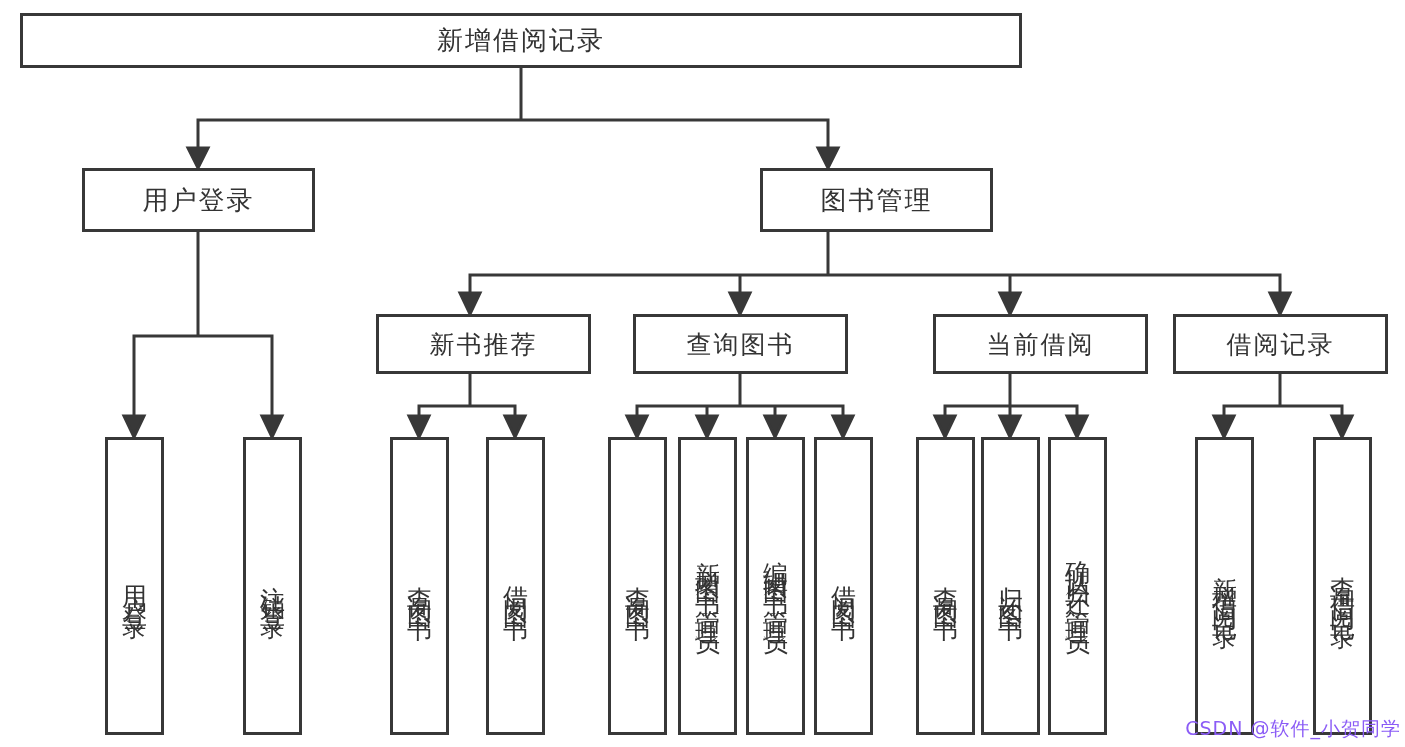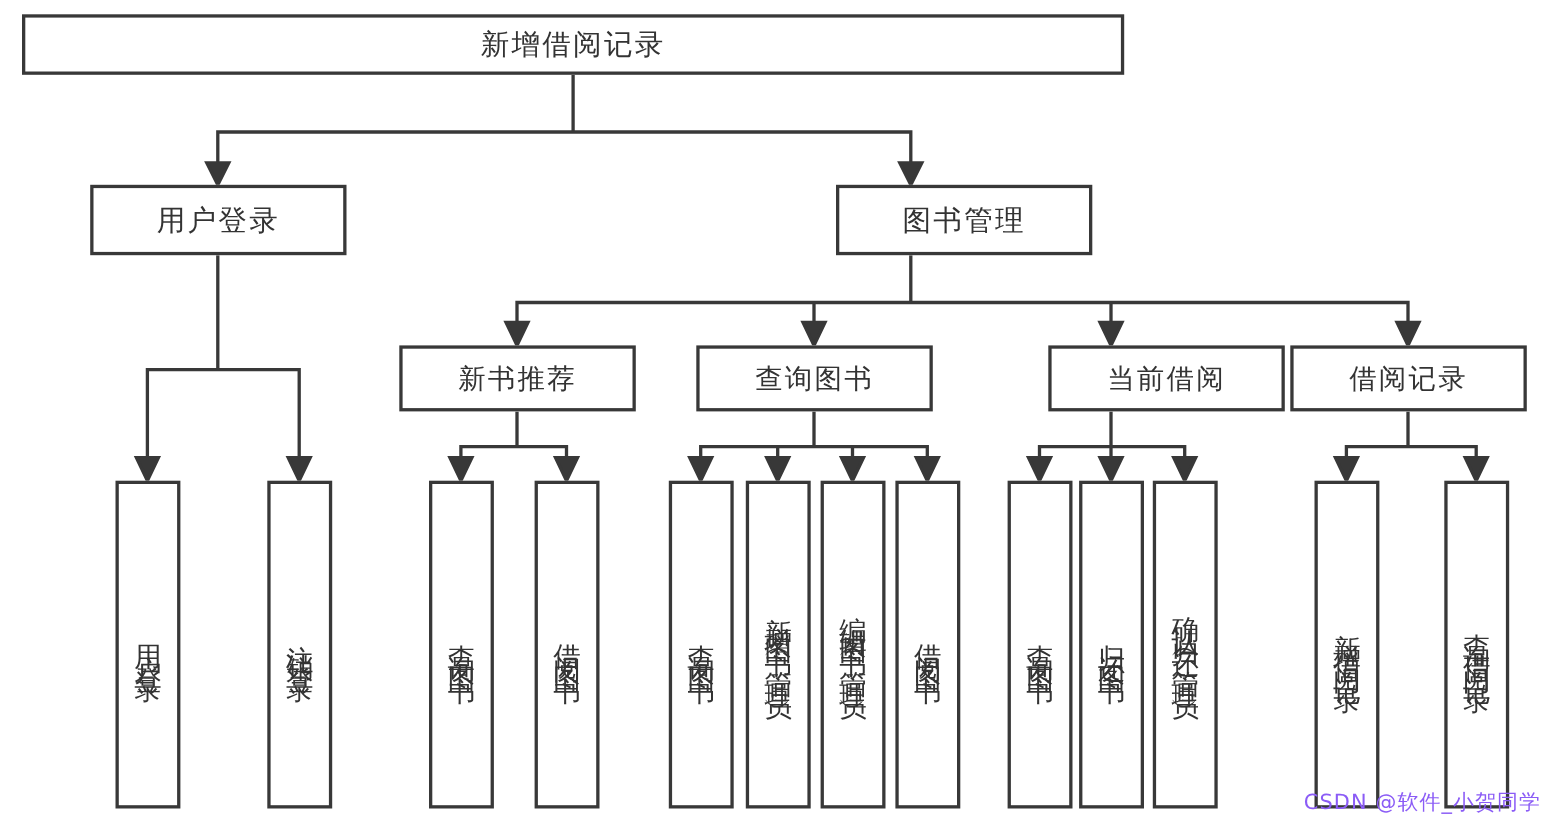--- a/index.html
+++ b/index.html
@@ -41,23 +41,23 @@
     letter-spacing: 10px;
     line-height: 1;
   }
   
   .n-root  { left: 20px;  top: 13px;  width: 1002px; height: 55px; font-size: 26px; }
   
   .n-l2a   { left: 82px;  top: 168px; width: 233px;  height: 64px; font-size: 26px; }
   .n-l2b   { left: 712px; top: 168px; width: 233px;  height: 64px; font-size: 26px; margin-left: 48px; }
   
   .n-l3    { top: 314px;  width: 215px; height: 60px; font-size: 25px; }
-  .n-l3a   { left: 363px; }
+  .n-l3a   { left: 376px; }
   .n-l3b   { left: 633px; }
-  .n-l3c   { left: 953px; }
+  .n-l3c   { left: 933px; }
   .n-l3d   { left: 1173px; }
   
   .leaf    { top: 437px; width: 59px; height: 298px; }
   .lf1  { left: 105px; }
   .lf2  { left: 243px; }
   .lf3  { left: 390px; }
   .lf4  { left: 486px; }
   .lf5  { left: 608px; }
   .lf6  { left: 678px; }
   .lf7  { left: 746px; }

